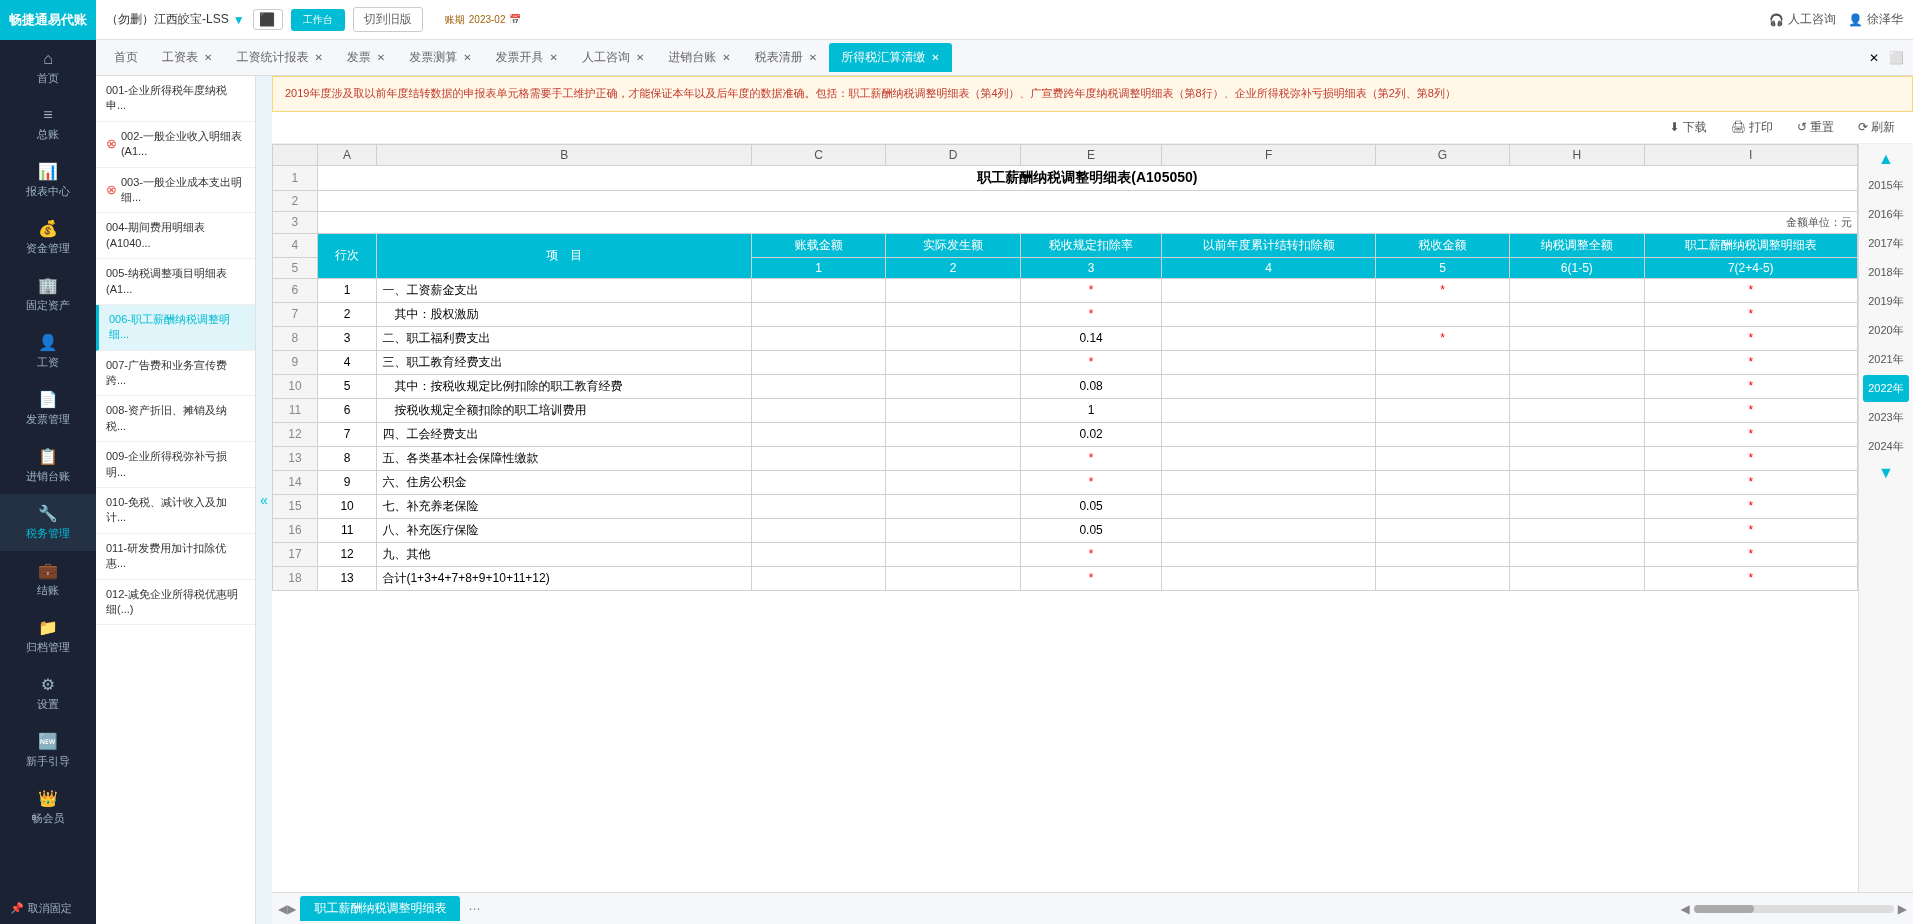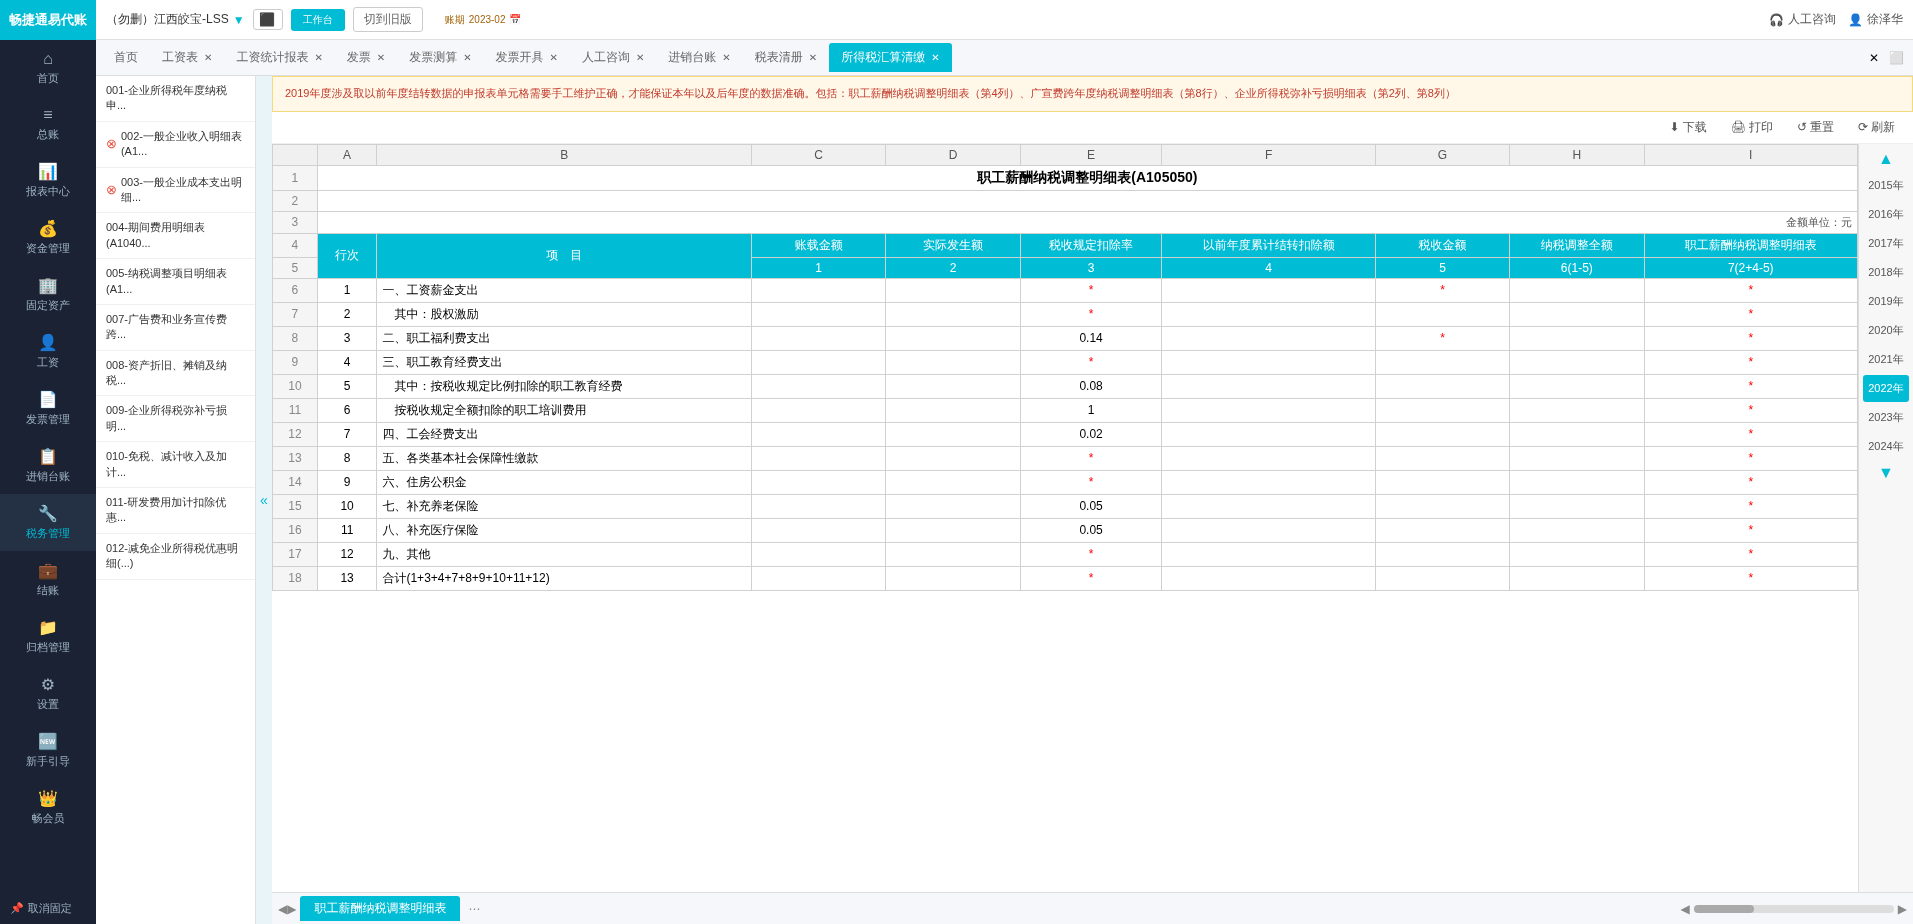--- a/index.html
+++ b/index.html
@@ -235,20 +235,23 @@
       </div>
       <div class="list-item">
         <span class="err-icon">⊗</span>
         <span>003-一般企业成本支出明细...</span>
       </div>
       <div class="list-item">
         <span>004-期间费用明细表(A1040...</span>
       </div>
       <div class="list-item">
         <span>005-纳税调整项目明细表(A1...</span>
+      </div>
+      <div class="list-item active">
+        <span>006-职工薪酬纳税调整明细...</span>
       </div>
       <div class="list-item">
         <span>007-广告费和业务宣传费跨...</span>
       </div>
       <div class="list-item">
         <span>008-资产折旧、摊销及纳税...</span>
       </div>
       <div class="list-item">
         <span>009-企业所得税弥补亏损明...</span>
       </div>

